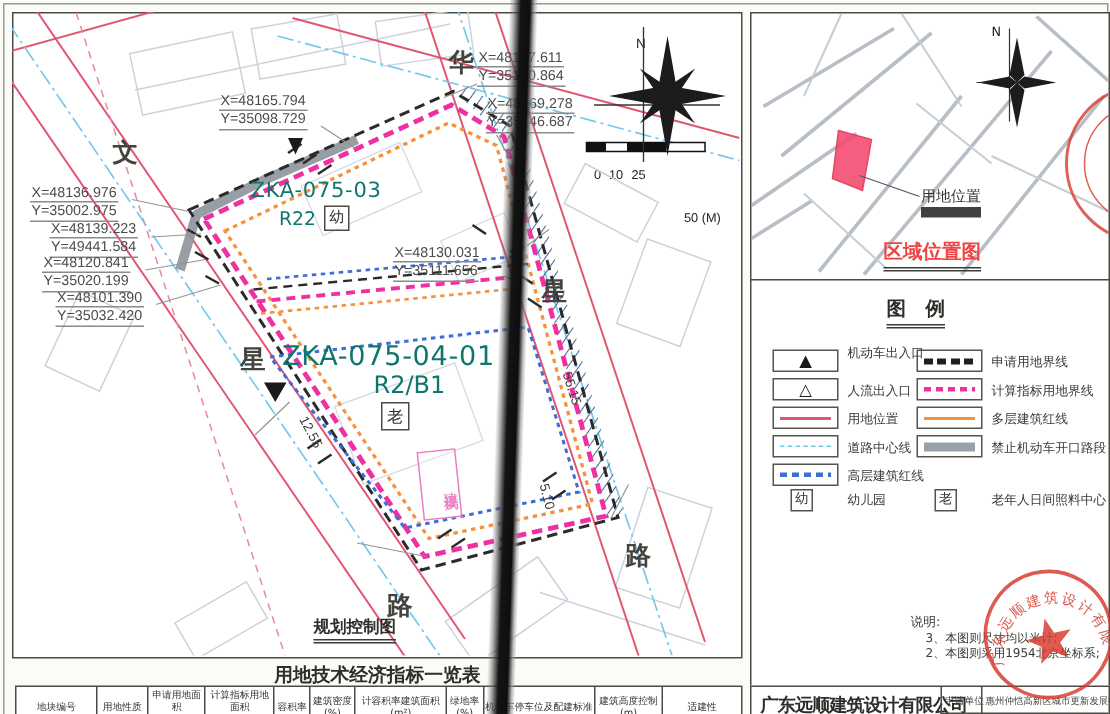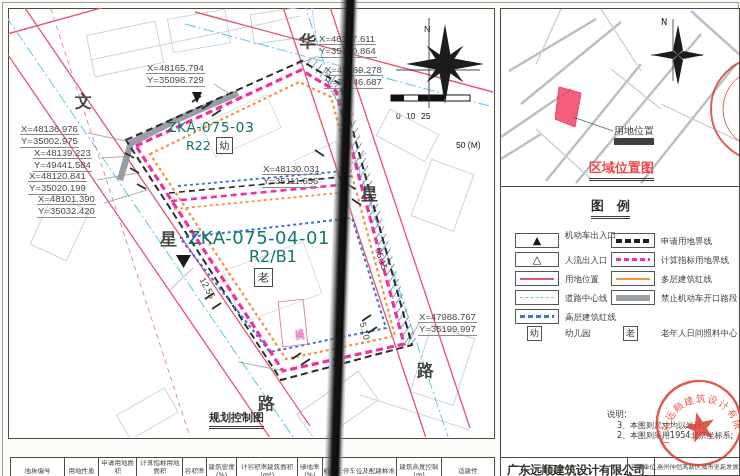--- a/index.html
+++ b/index.html
@@ -207,24 +207,20 @@
       <div>X=48120.841</div>
       <div>Y=35020.199</div>
     </div>
   <div class="coord" style="left:37px;top:193px;">
       <div>X=48101.390</div>
       <div>Y=35032.420</div>
     </div>
   <div class="coord" style="left:262px;top:163px;">
       <div>X=48130.031</div>
       <div>Y=35111.656</div>
-    </div>
-  <div class="coord" style="left:418px;top:311px;">
-      <div>X=47988.767</div>
-      <div>Y=35199.997</div>
     </div>
 
   <div class="plabel" style="left:167px;top:119px;font-size:14px;letter-spacing:.5px;">ZKA-075-03</div>
   <div class="plabel" style="left:186px;top:138px;font-size:12.5px;">R22</div>
   <span class="charbox plabel" style="left:216px;top:137px;width:15px;height:15px;font-size:10px;line-height:15px;">幼</span>
   <div class="plabel" style="left:188px;top:227px;font-size:18px;letter-spacing:.5px;">ZKA-075-04-01</div>
   <div class="plabel" style="left:249px;top:247px;font-size:16px;">R2/B1</div>
   <span class="charbox plabel" style="left:254px;top:268px;width:17px;height:17px;font-size:11px;line-height:17px;">老</span>
 
 
@@ -347,20 +343,21 @@
     <svg width="94" height="94" viewBox="0 0 94 94">
       <circle cx="47" cy="47" r="42" fill="none" stroke="#d8392c" stroke-width="2.4" opacity="0.9"></circle>
       <polygon points="47,36 50.9,46.7 62.2,47.1 53.3,54 56.4,64.9 47,58.6 37.6,64.9 40.7,54 31.8,47.1 43.1,46.7" fill="#d8392c" opacity="0.9"></polygon>
       <path id="stampcirc" d="M 13,60 A 34,34 0 1 1 81,60" fill="none"></path>
       <text font-size="9.5" fill="#d8392c" letter-spacing="1.6" opacity="0.92">
         <textPath href="#stampcirc">广东远顺建筑设计有限公司</textPath>
       </text>
     </svg>
   </div>
 
+  <div class="abs" style="left:10px;top:442px;width:483px;text-align:center;font:700 12.5px 'Liberation Serif',serif;color:#2e2e2a;">用地技术经济指标一览表</div>
   <div class="tbl">
     <div class="th" style="width:54px;">
         <span>地块编号</span>
         <span></span>
       </div>
     <div class="th" style="width:34px;">
         <span>用地性质</span>
         <span></span>
       </div>
     <div class="th" style="width:38px;">

